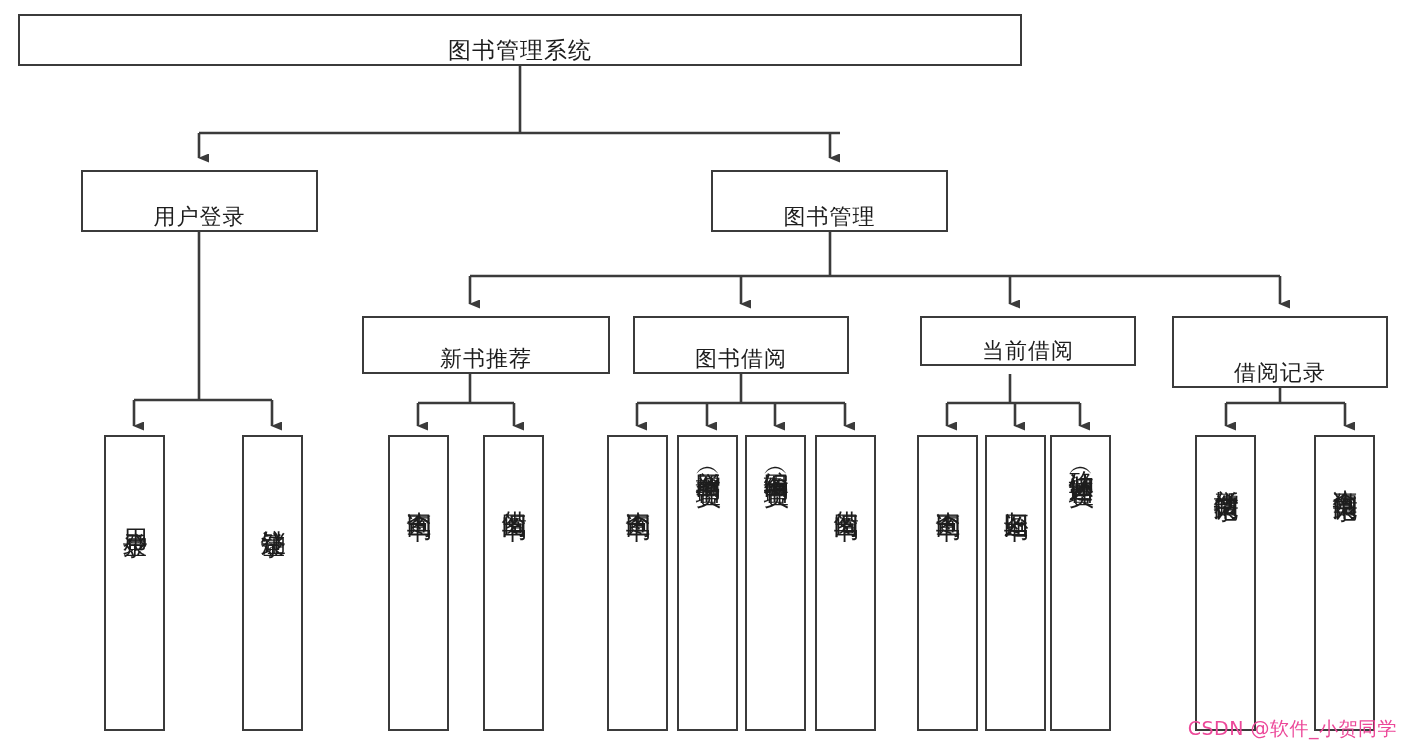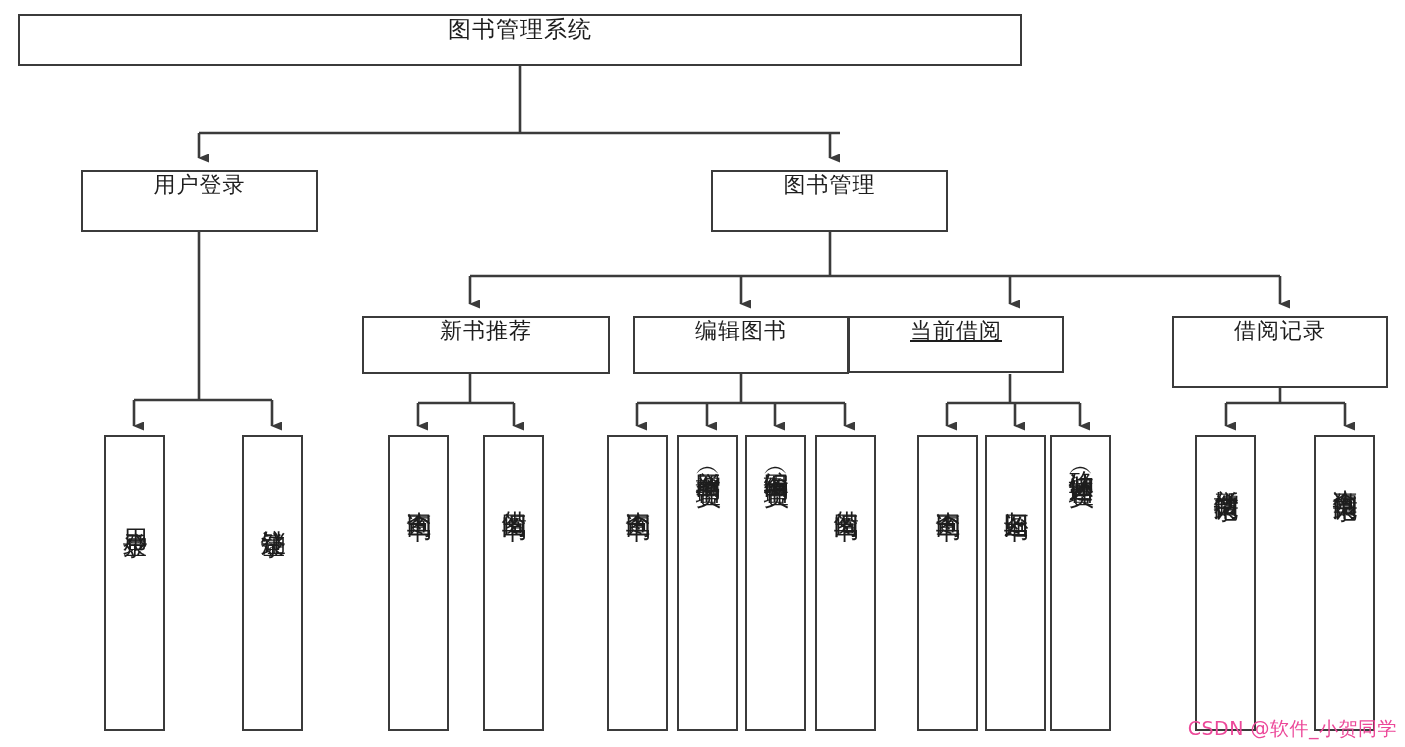--- a/index.html
+++ b/index.html
@@ -24,21 +24,21 @@
     top: 0;
     width: 1405px;
     height: 747px;
   }
   .node {
     position: absolute;
     box-sizing: border-box;
     border: 2.5px solid #3b3b3b;
     background: #ffffff;
     display: flex;
-    align-items: flex-start;
+    align-items: flex-end;
     justify-content: center;
     color: #1d1d1d;
     z-index: 2;
   }
   .node .label {
     display: block;
     text-align: center;
     line-height: 1.18;
     white-space: nowrap;
   }
@@ -150,24 +150,24 @@
 
   <div class="node horiz" style="left:711px; top:170px; width:237px; height:62px;">
     <span class="label">图书管理</span>
   </div>
 
   <div class="node horiz" style="left:362px; top:316px; width:248px; height:58px;">
     <span class="label">新书推荐</span>
   </div>
 
   <div class="node horiz" style="left:633px; top:316px; width:216px; height:58px;">
-    <span class="label">编辑图书</span>
-  </div>
-
-  <div class="node horiz" style="left:848px; top:316px; width:216px; height:57px;text-decoration:underline;">
+    <span class="label">图书借阅</span>
+  </div>
+
+  <div class="node horiz" style="left:920px; top:316px; width:216px; height:50px;">
     <span class="label">当前借阅</span>
   </div>
 
   <div class="node horiz" style="left:1172px; top:316px; width:216px; height:72px;">
     <span class="label">借阅记录</span>
   </div>
 
   <div class="node vert mid" style="left:104px; top:435px; width:61px; height:296px;">
     <span class="label">用户登录</span>
   </div>

